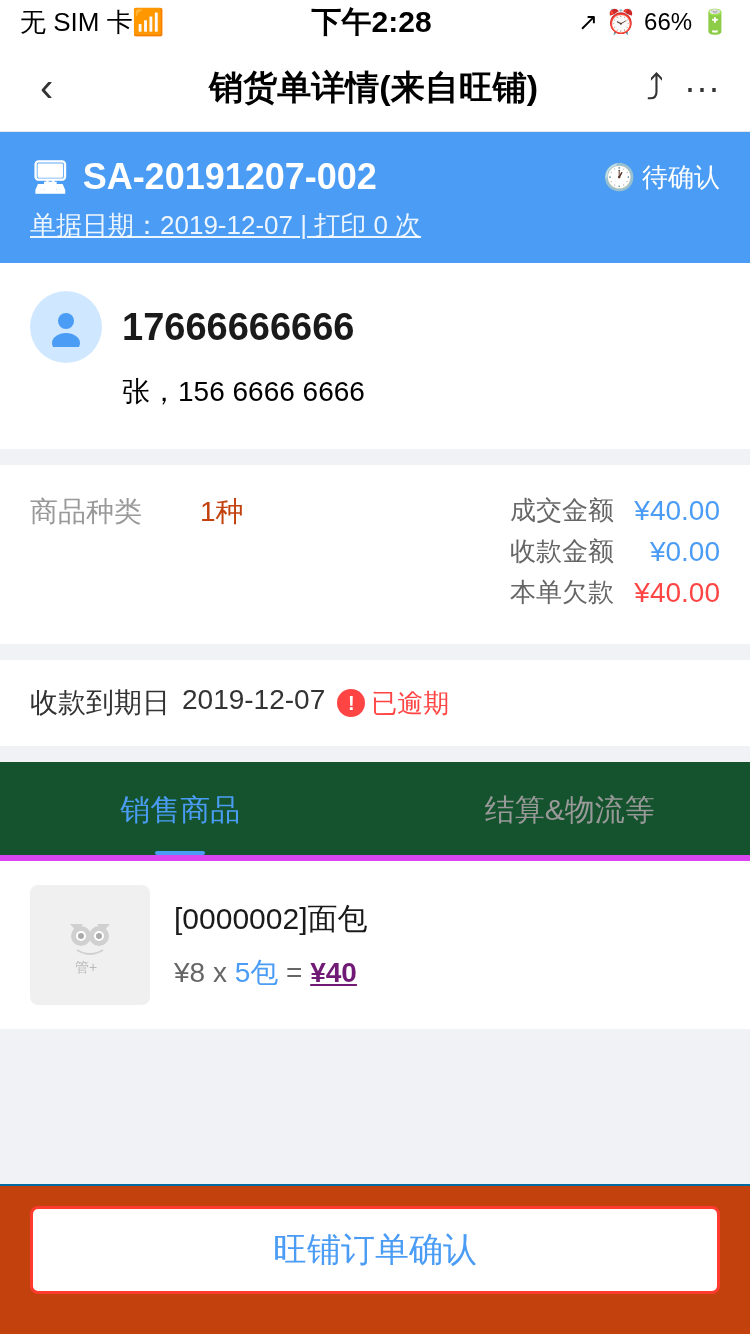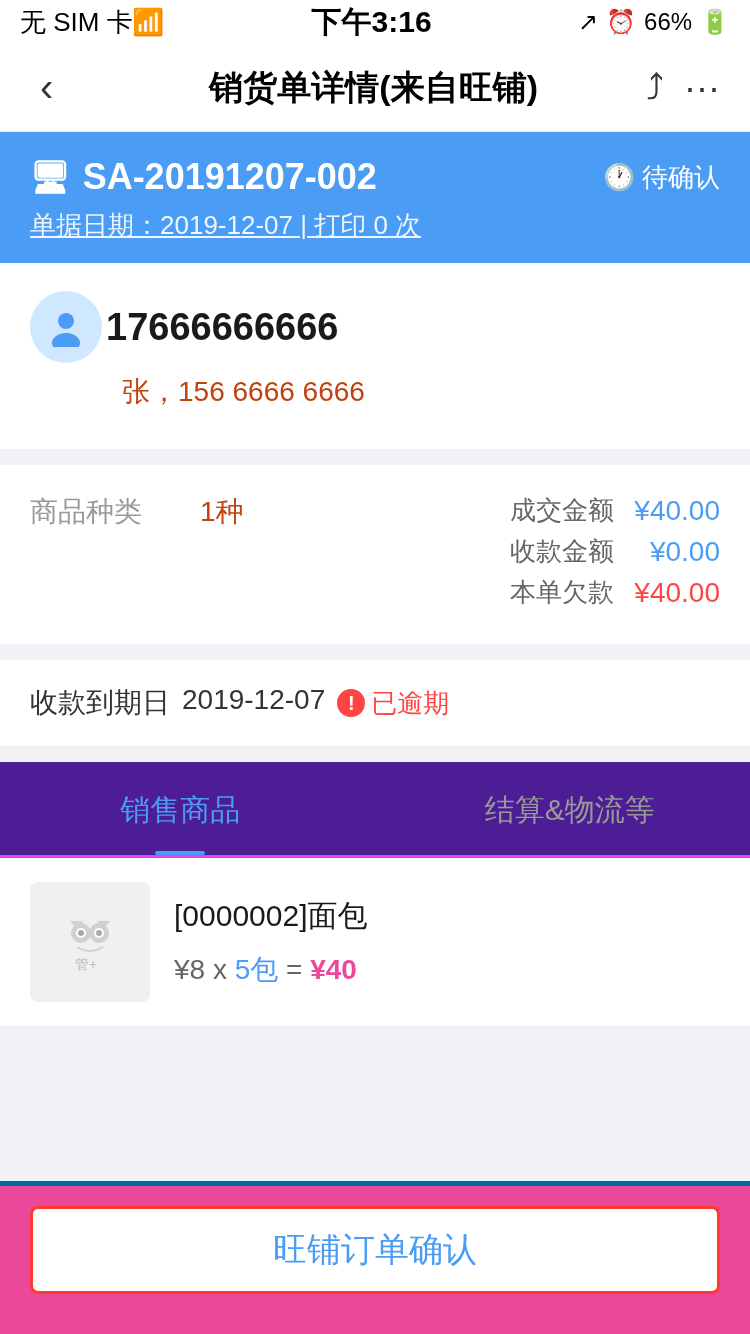--- a/index.html
+++ b/index.html
@@ -96,21 +96,21 @@
 
     
     .customer-card {
       background: #fff;
       padding: 28px 30px 20px;
       margin-bottom: 16px;
     }
     .customer-row {
       display: flex;
       align-items: center;
-      gap: 4px;
+      gap: 20px;
       margin-bottom: 10px;
     }
     .avatar {
       width: 72px;
       height: 72px;
       border-radius: 50%;
       background: #d0e8ff;
       display: flex;
       align-items: center;
       justify-content: center;
@@ -118,21 +118,21 @@
       color: #4a9cf5;
       flex-shrink: 0;
     }
     .customer-phone {
       font-size: 38px;
       font-weight: 600;
       color: #1a1a1a;
     }
     .customer-name {
       font-size: 28px;
-      color: #c2410c;
+      color: #000000;
       margin-bottom: 18px;
       padding-left: 92px;
     }
     .customer-info-row {
       display: flex;
       align-items: center;
       padding-left: 0;
     }
     .info-label {
       font-size: 26px;
@@ -204,23 +204,23 @@
       display: flex;
       align-items: center;
       justify-content: center;
       color: #fff;
       font-size: 20px;
       font-weight: 700;
     }
 
     
     .tabs {
-      background: #4c1d95;
-      display: flex;
-      border-bottom: 3px solid #d946ef;
+      background: #14532d;
+      display: flex;
+      border-bottom: 6px solid #d946ef;
       gap: 29px;
     }
     .tab {
       flex: 1;
       text-align: center;
       padding: 28px 0 24px;
       font-size: 30px;
       color: #999;
       cursor: pointer;
       position: relative;
@@ -276,38 +276,38 @@
       font-size: 30px;
       color: #1a1a1a;
       margin-bottom: 14px;
       font-weight: 500;
     }
     .product-price {
       font-size: 28px;
       color: #666;
     }
     .product-price .highlight { color: #4a9cf5; }
-    .product-price .total { color: #ec4899; font-weight: 600; }
+    .product-price .total { color: #701a75; font-weight: 600; text-decoration: underline; }
 
     
     .bottom-space {
       background: #f0f2f5;
       flex: 1;
       min-height: 200px;
     }
 
     
     .bottom-bar {
       position: fixed;
       bottom: 0;
       left: 0;
       width: 750px;
-      background: #ec4899;
+      background: #c2410c;
       padding: 20px 30px 40px;
-      border-top: 5px solid #0369a1;
+      border-top: 2px solid #0369a1;
     }
     .confirm-btn {
       width: 100%;
       height: 88px;
       border: 3px solid #ff3b30;
       border-radius: 8px;
       background: #fff;
       color: #4a9cf5;
       font-size: 34px;
       font-weight: 500;
@@ -318,21 +318,21 @@
     }
   </style>
 </head>
 <body>
 
 <div class="status-bar">
   <div class="status-left">
     <span>无 SIM 卡</span>
     <span>📶</span>
   </div>
-  <div class="status-center">下午3:16</div>
+  <div class="status-center">下午2:28</div>
   <div class="status-right">
     <span>↗</span>
     <span>⏰</span>
     <span>66%</span>
     <span>🔋</span>
   </div>
 </div>
 
 <div class="nav-bar">
   <span class="nav-back">‹</span>

